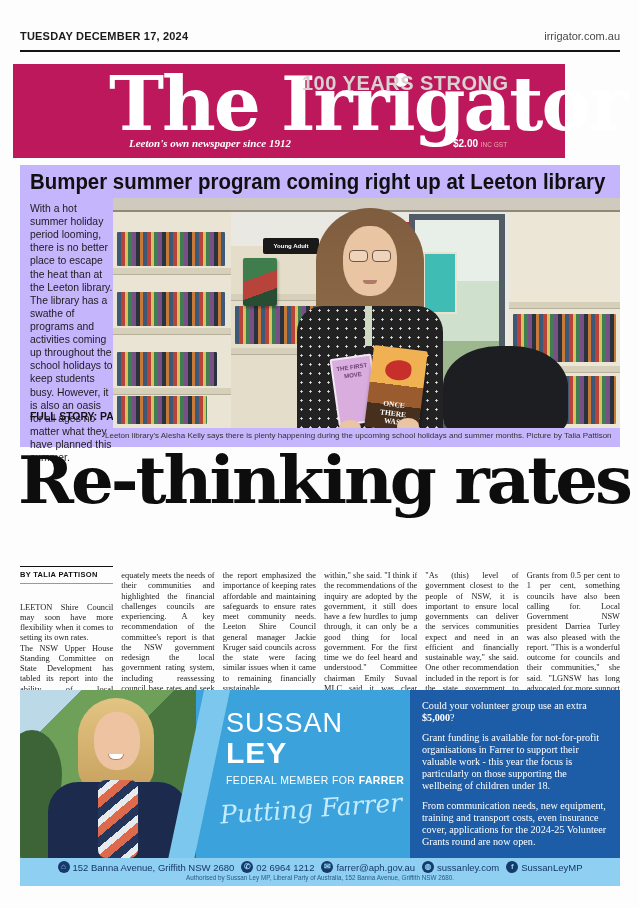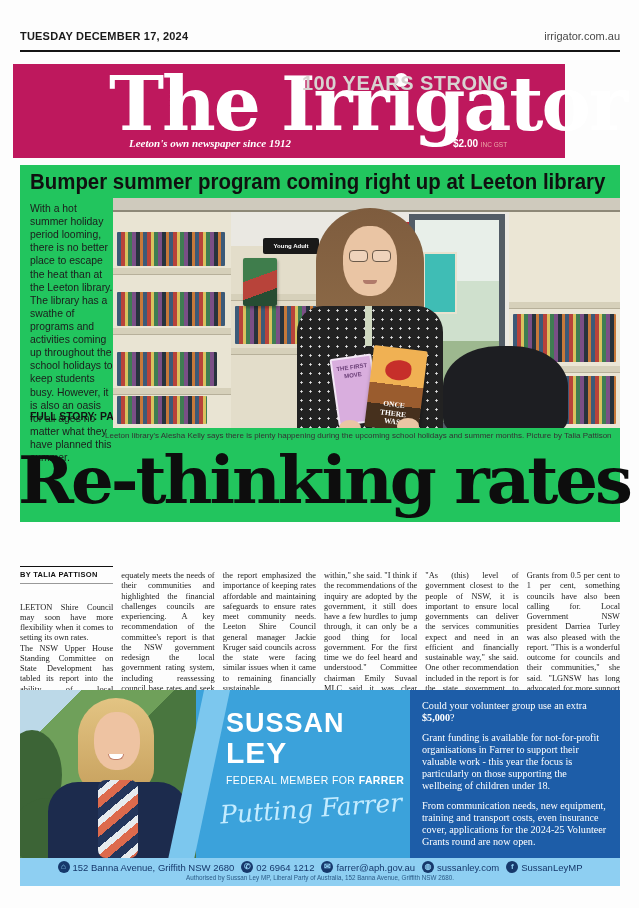--- a/index.html
+++ b/index.html
@@ -19,21 +19,21 @@
                 font-weight:bold; font-size:74px; line-height:1.25; letter-spacing:-2px; white-space:nowrap; }
   .mast-title .word2 { margin-left:22px; }
   .mast-badge { position:absolute; left:289px; top:8px; font-size:20px; font-weight:bold; color:#d8d3d1;
                 letter-spacing:.5px; white-space:nowrap; }
   .mast-tagline { position:absolute; left:116px; bottom:9px; color:#fff; font-style:italic; font-weight:bold;
                   font-size:11px; font-family:"Liberation Serif",serif; }
   .mast-price { position:absolute; left:440px; bottom:9px; color:#fff; font-size:10px; font-weight:bold; }
   .mast-price .gst { font-size:6.5px; font-weight:normal; color:#eba7a7; }
 
   
-  .libsection { position:absolute; left:20px; top:165px; width:600px; height:357px; background:#22c55e; }
+  .libsection { position:absolute; left:20px; top:165px; width:600px; height:282px; background:#c4b5fd; }
   .lib-headline { position:absolute; left:10px; top:5px; font-size:21.5px; font-weight:bold; color:#101010;
                   transform:scaleX(.95); transform-origin:left; white-space:nowrap; }
   .lib-teaser { position:absolute; left:10px; top:37px; width:86px; font-size:10.4px; line-height:1.26;
                 color:#1c1c1c; white-space:pre-line; }
   .lib-cta { position:absolute; left:10px; top:246px; font-size:10.4px; font-weight:bold; color:#111; }
   .lib-caption { position:absolute; left:85px; top:266px; width:512px; font-size:8px; color:#333; }
 
   
   .photo { position:absolute; left:93px; top:33px; width:507px; height:230px; background:#eae8e2; overflow:hidden; }
   .ceiling { position:absolute; left:0; top:0; width:100%; height:14px; background:#cfcabd; border-bottom:2px solid #8d8877; }
@@ -95,21 +95,21 @@
   .sl-hair { position:absolute; left:58px; top:8px; width:76px; height:92px; background:linear-gradient(180deg,#e3c483,#c8a25f);
              border-radius:40px 40px 22px 22px; }
   .sl-face { position:absolute; left:74px; top:22px; width:46px; height:58px; background:#eec3a2; border-radius:46%; }
   .sl-smile { position:absolute; left:88px; top:64px; width:16px; height:6px; border-radius:0 0 10px 10px; background:#fff;
               border:1px solid #c27f68; border-top:none; }
   .sl-blazer { position:absolute; left:28px; top:92px; width:140px; height:80px; background:#1c2b4d; border-radius:30px 30px 0 0; }
   .sl-scarf { position:absolute; left:78px; top:90px; width:40px; height:78px;
               background:repeating-linear-gradient(140deg,#24365c 0 8px,#e7ebee 8px 14px,#dd6a4c 14px 22px); border-radius:8px; }
   .ad-mid { position:absolute; left:176px; top:0; width:214px; height:168px; background:#3ba2db; }
   .ad-stripe { position:absolute; left:166px; top:-10px; width:26px; height:190px; background:#7cc7ee; transform:skewX(-12deg); }
-  .ad-name1 { position:absolute; left:206px; top:18px; font-size:27px; color:#fff; letter-spacing:1px;font-weight:bold; }
+  .ad-name1 { position:absolute; left:206px; top:18px; font-size:27px; color:#fff; letter-spacing:1px; }
   .ad-name2 { position:absolute; left:206px; top:46px; font-size:30px; color:#fff; font-weight:bold; letter-spacing:1px; }
   .ad-role { position:absolute; left:206px; top:84px; font-size:10.5px; color:#fff; letter-spacing:.4px; }
   .ad-role b { font-weight:bold; }
   .ad-slogan { position:absolute; left:200px; top:104px; width:190px; font-family:"DejaVu Serif",serif; font-style:italic;
                font-size:25px; color:#c4ecff; transform:rotate(-4deg); white-space:nowrap; }
   .ad-right { position:absolute; left:390px; top:0; width:210px; height:168px; background:#1d5da8; color:#fff;
               padding:10px 12px; font-size:10.2px; line-height:1.18; }
   .ad-right p { margin-bottom:8px;font-family:Liberation Serif, serif; }
   .ad-strip { position:absolute; left:0; top:168px; width:600px; height:28px; background:#8ecff2; color:#16386b; }
   .contact-row { display:flex; justify-content:center; align-items:center; gap:7px; padding-top:3px; font-size:9.5px; }

